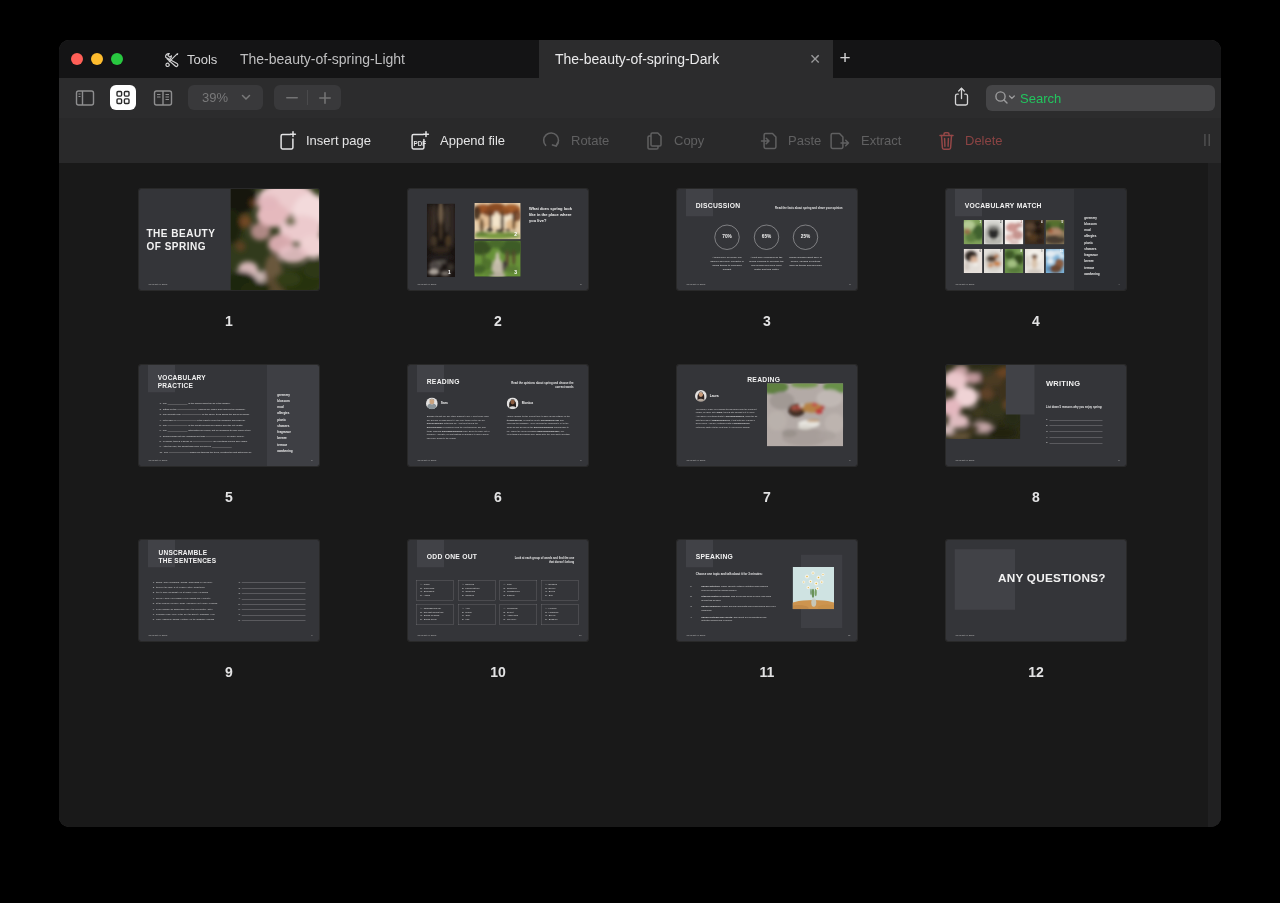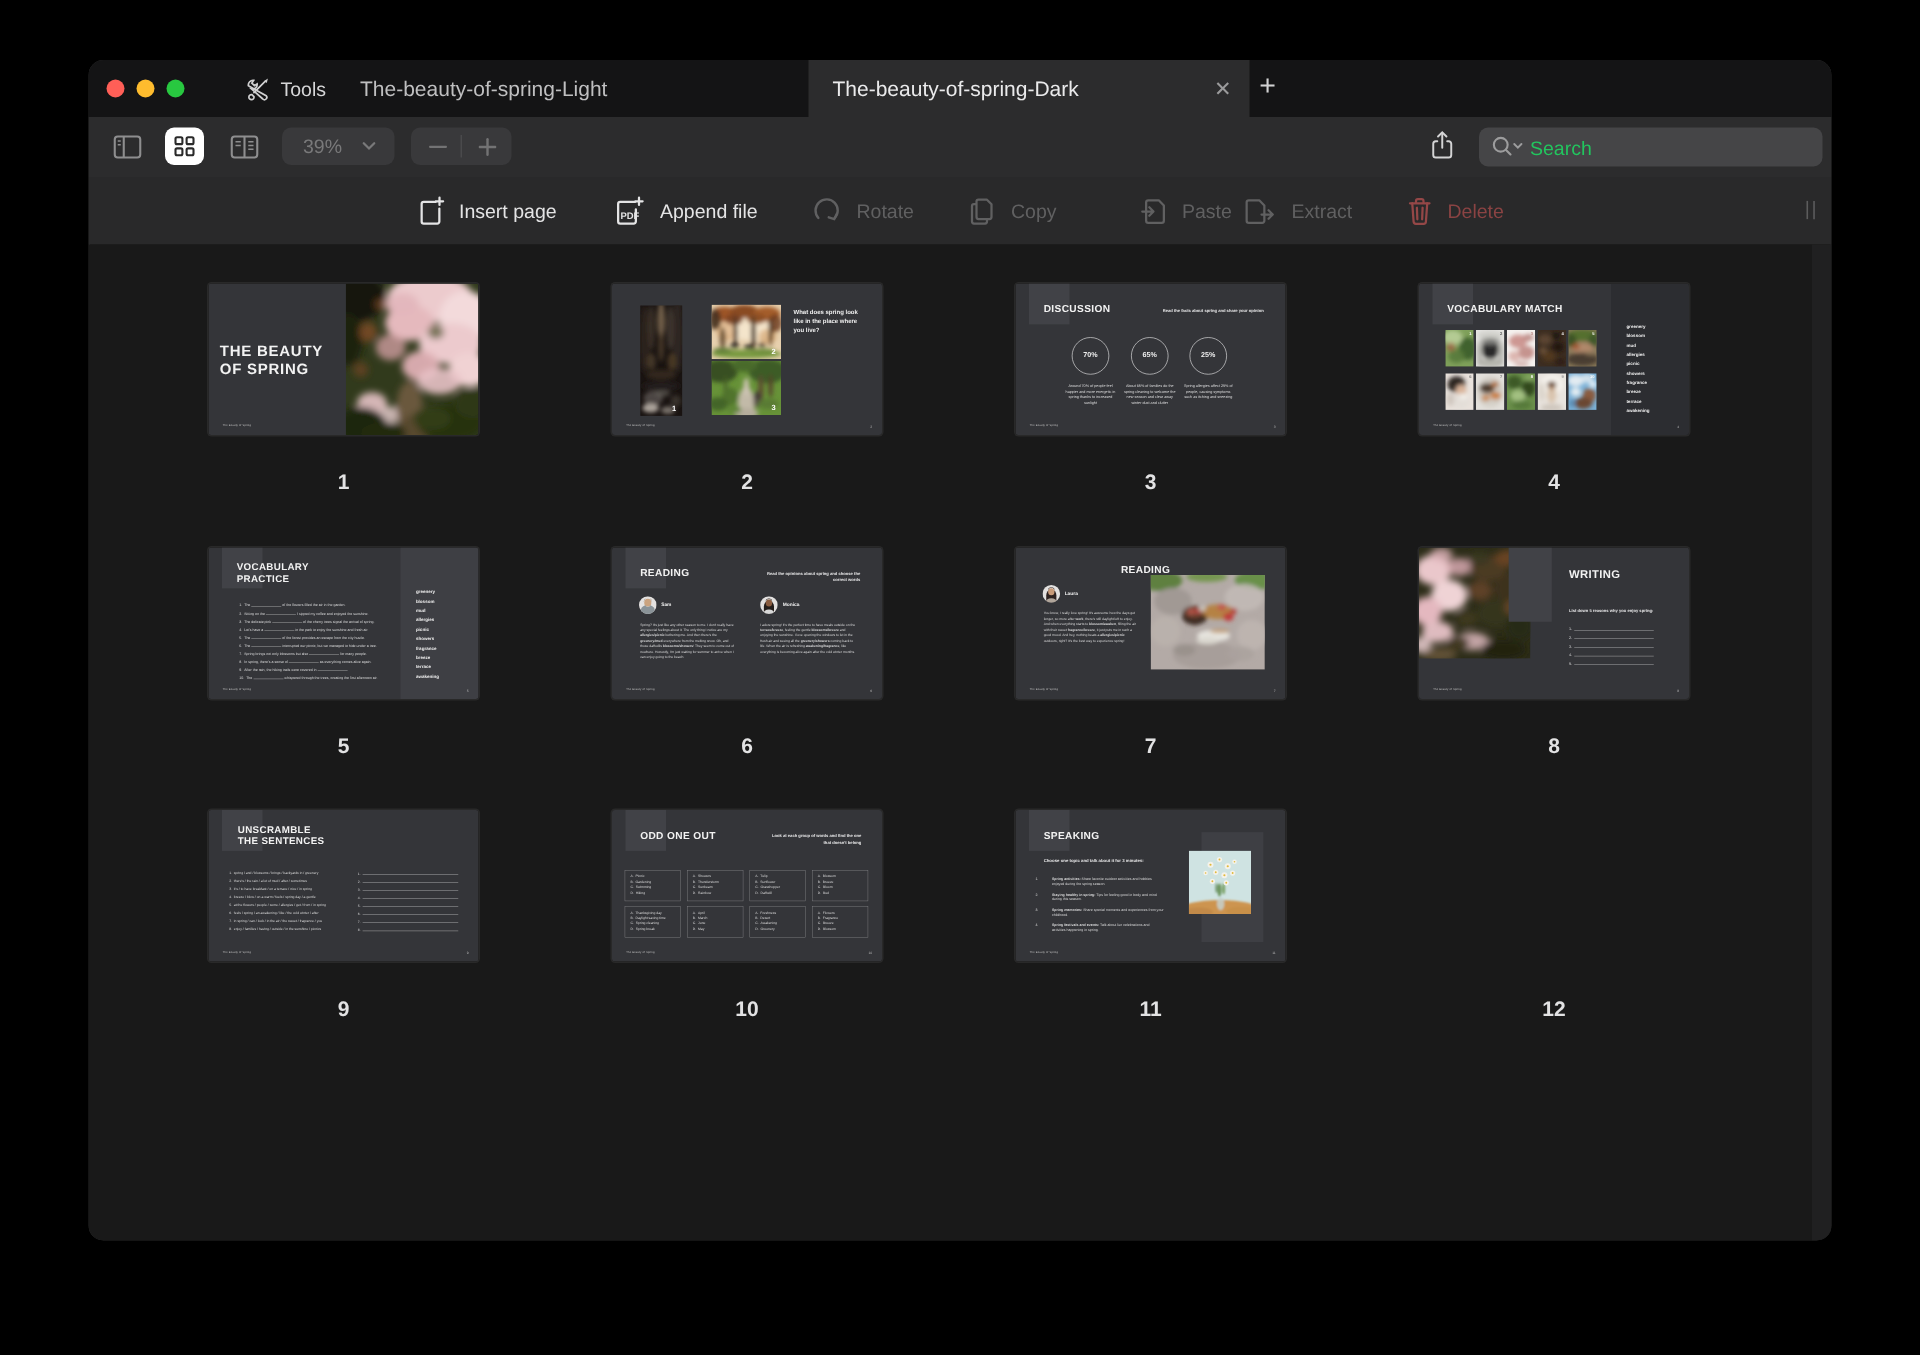--- a/index.html
+++ b/index.html
@@ -812,16 +812,25 @@
               <div style="margin-bottom:13px;"><span style="display:inline-block;width:22px;">2.</span><b>Staying healthy in spring:</b> Tips for feeling good in body and mind during this season.</div>
               <div style="margin-bottom:13px;"><span style="display:inline-block;width:22px;">3.</span><b>Spring memories:</b> Share special moments and experiences from your childhood.</div>
               <div style="margin-bottom:13px;"><span style="display:inline-block;width:22px;">4.</span><b>Spring festivals and events:</b> Talk about fun celebrations and activities happening in spring.</div>
             </div>
 <div class="foot">The Beauty of Spring</div>
             <div class="pnum">11</div>
 </div>
         </div>
       </div>
 <div class="pagenum" style="left:618px;top:501px;">11</div>
+<div class="thumb" style="left:887px;top:377px;">
+        <div class="slide">
+          <div class="sl">
+<div class="accsq" style="left:35px;top:37px;width:241px;height:242px;"></div>
+<div class="sltitle" style="left:208px;top:124px;font-size:47px;letter-spacing:1px;z-index:2">ANY QUESTIONS?</div>
+<div class="foot">The Beauty of Spring</div>
+</div>
+        </div>
+      </div>
 <div class="pagenum" style="left:887px;top:501px;">12</div>
 
   </div>
 </div>
 
 </body></html>

